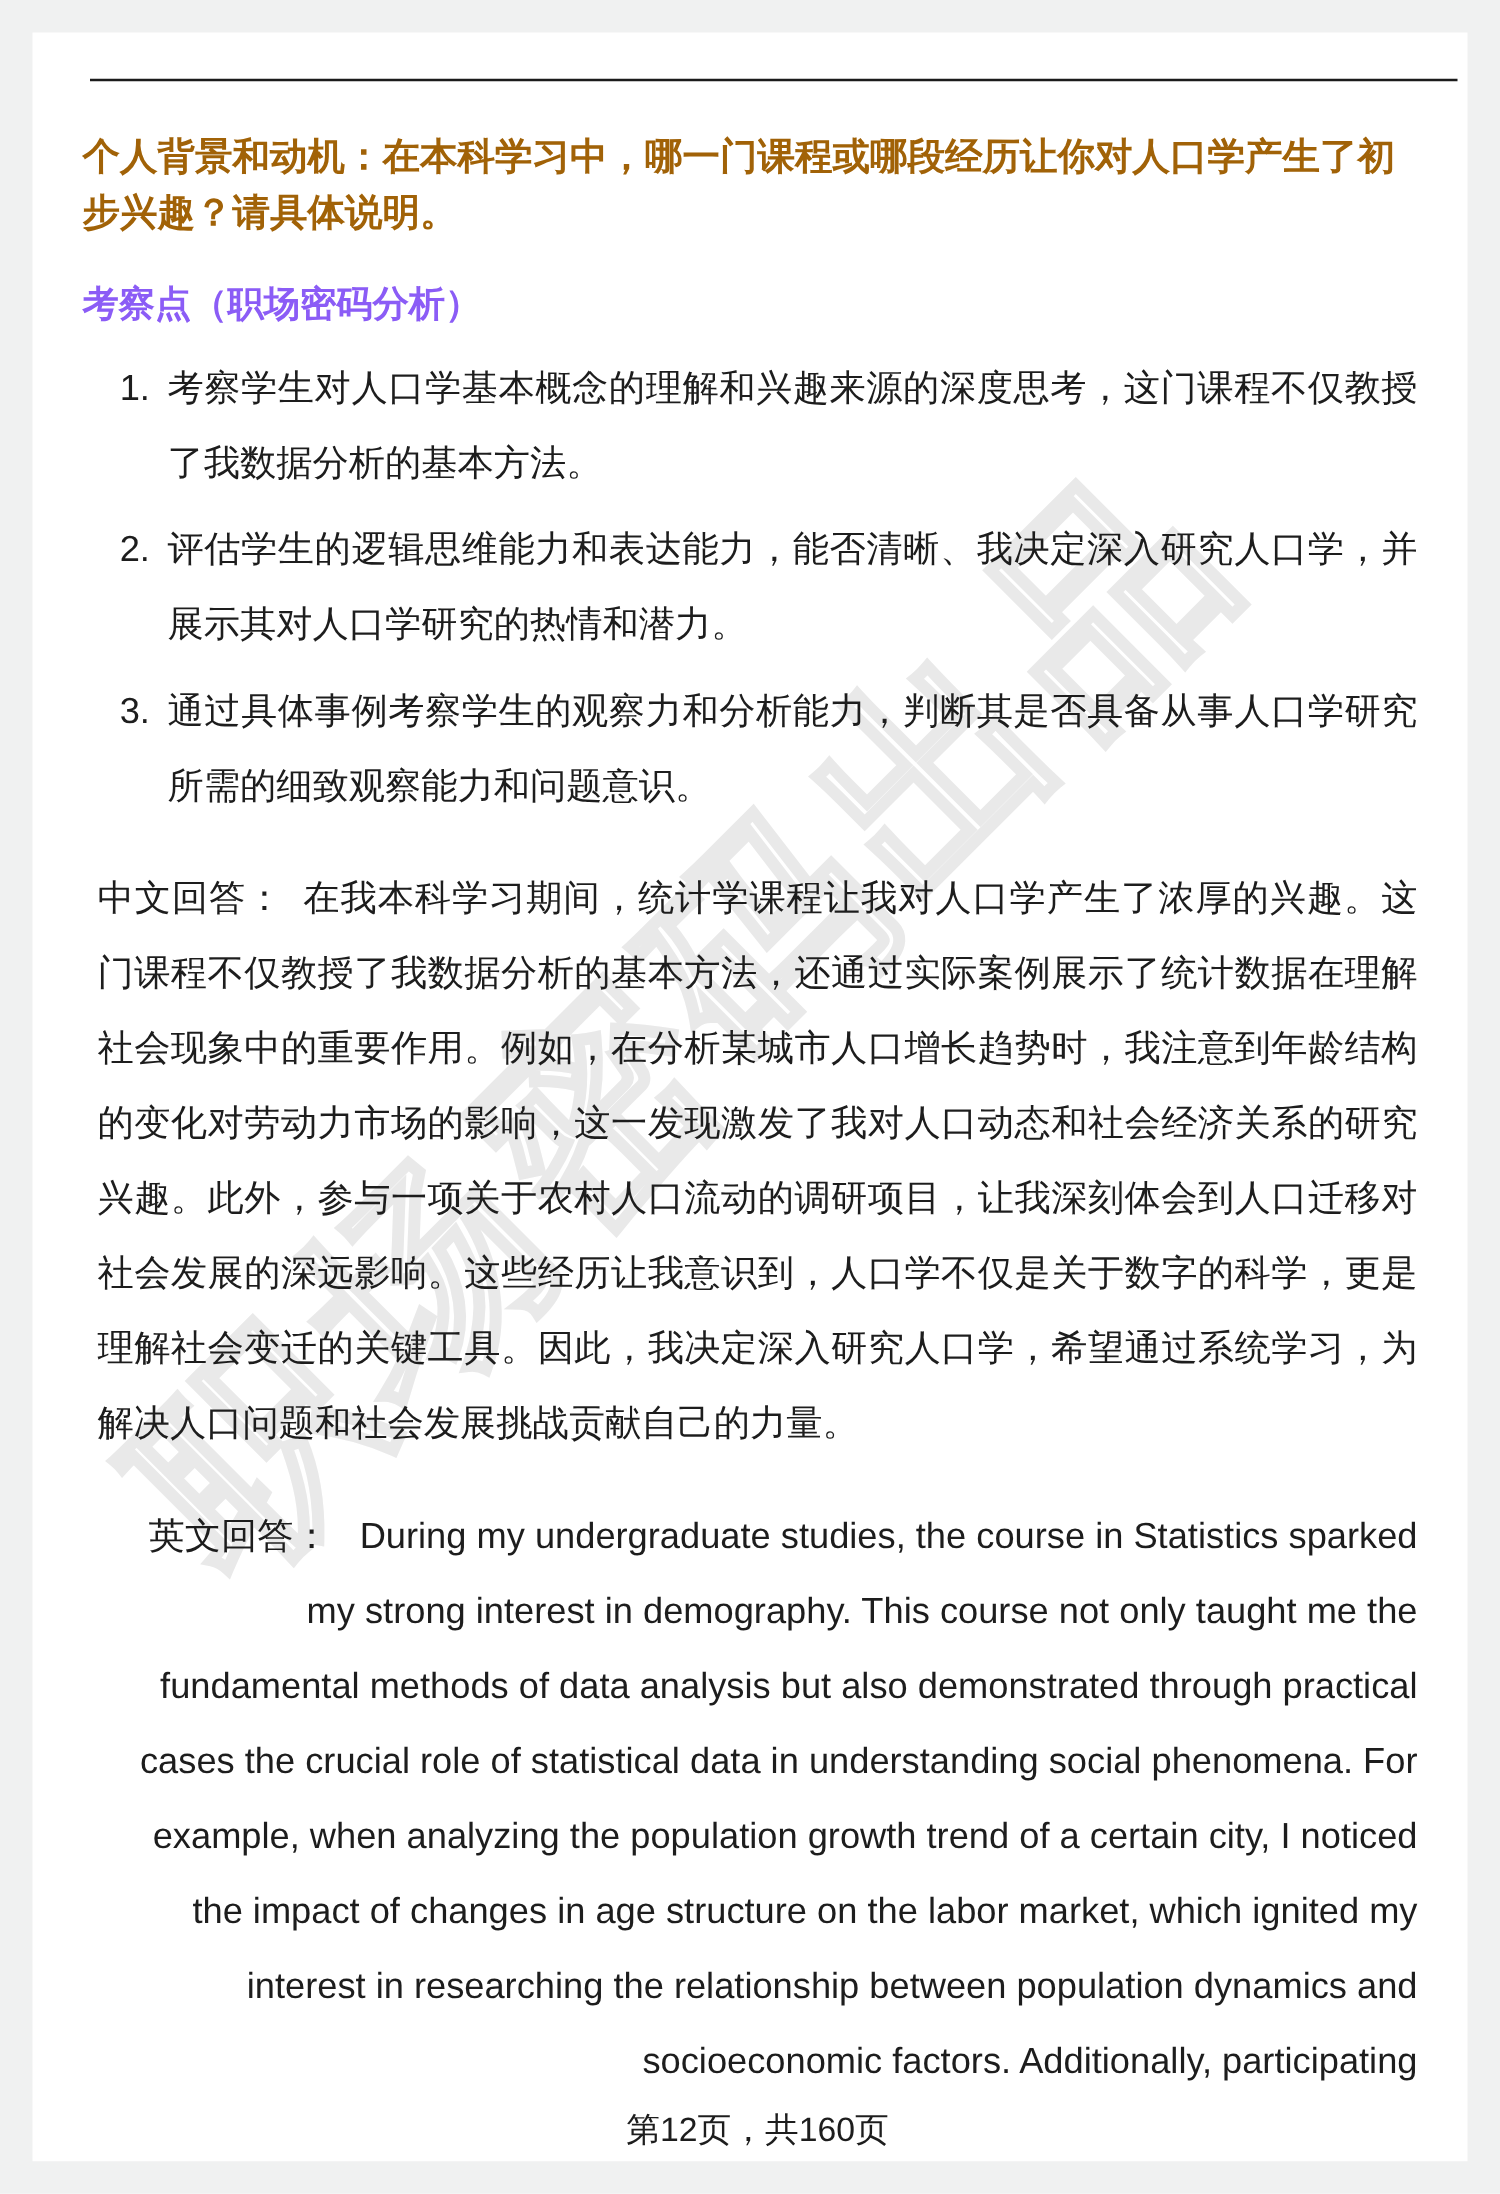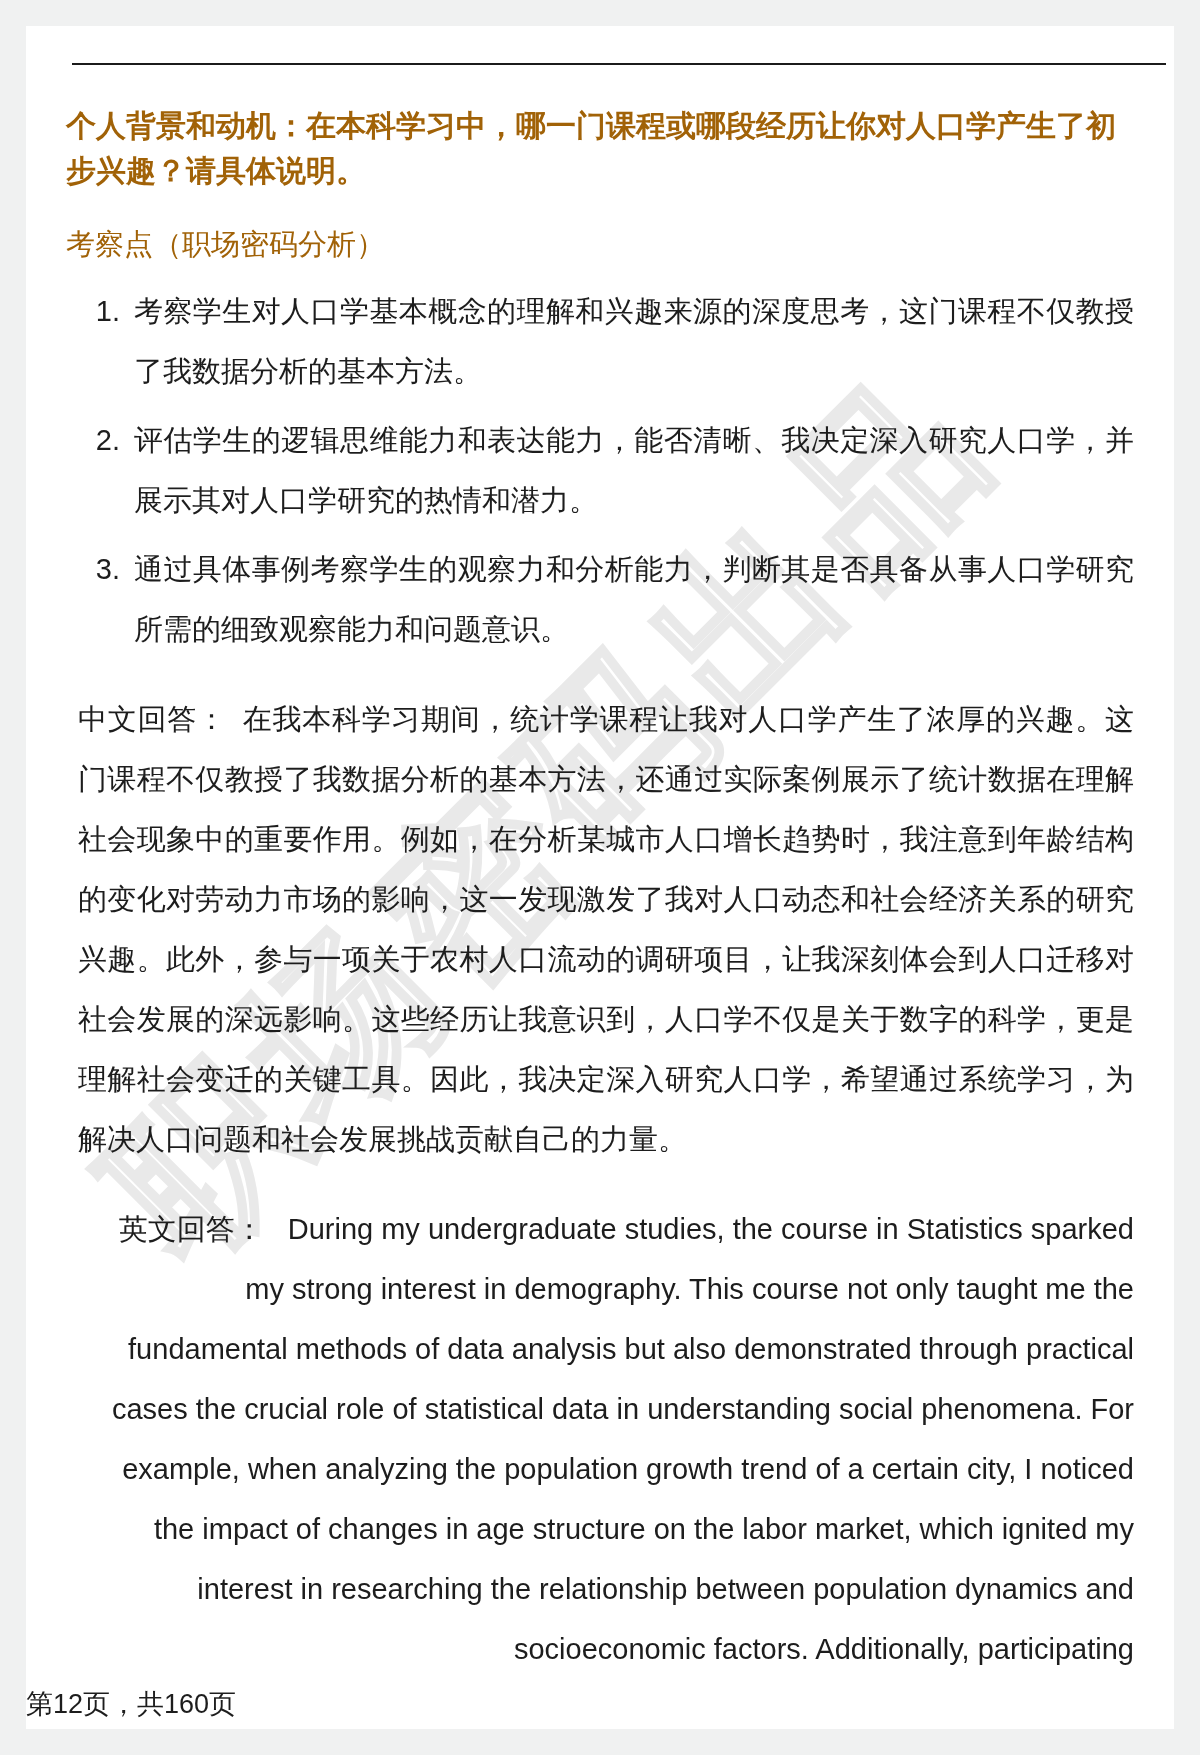--- a/index.html
+++ b/index.html
@@ -58,24 +58,24 @@
   }
   h1.question {
     margin: 21px 0 0 0;
     color: #a16207;
     font-size: 30px;
     line-height: 45px;
     font-weight: 700;
   }
   h2.section {
     margin: 30px 0 0 0;
-    color: #a16207;
+    color: #8b5cf6;
     font-size: 29px;
     line-height: 42px;
-    font-weight: 400;
+    font-weight: 700;
   }
   ol.points {
     margin: 16px 0 0 0;
     padding: 0 0 0 62px;
     font-size: 29px;
     line-height: 60px;
   }
   ol.points li {
     margin-bottom: 9px;
     padding-left: 6px;
@@ -88,24 +88,25 @@
   }
   .para.cn { text-align: justify; }
   .para.en { text-align: right; }
   .answer-label { margin-right: 16px; }
   .para.en .answer-label { margin-right: 24px; }
   .footer {
     position: absolute;
     left: 0;
     right: 0;
     top: 1660px;
-    text-align: left;
+    text-align: center;
     font-size: 27px;
     color: #1d1d1d;
     z-index: 1;
+    padding-left: 12px;
   }
 </style>
 </head>
 <body>
 
 <div class="page">
 
   <div class="watermark">职场密码出品</div>
 
   <div class="top-rule"></div>

